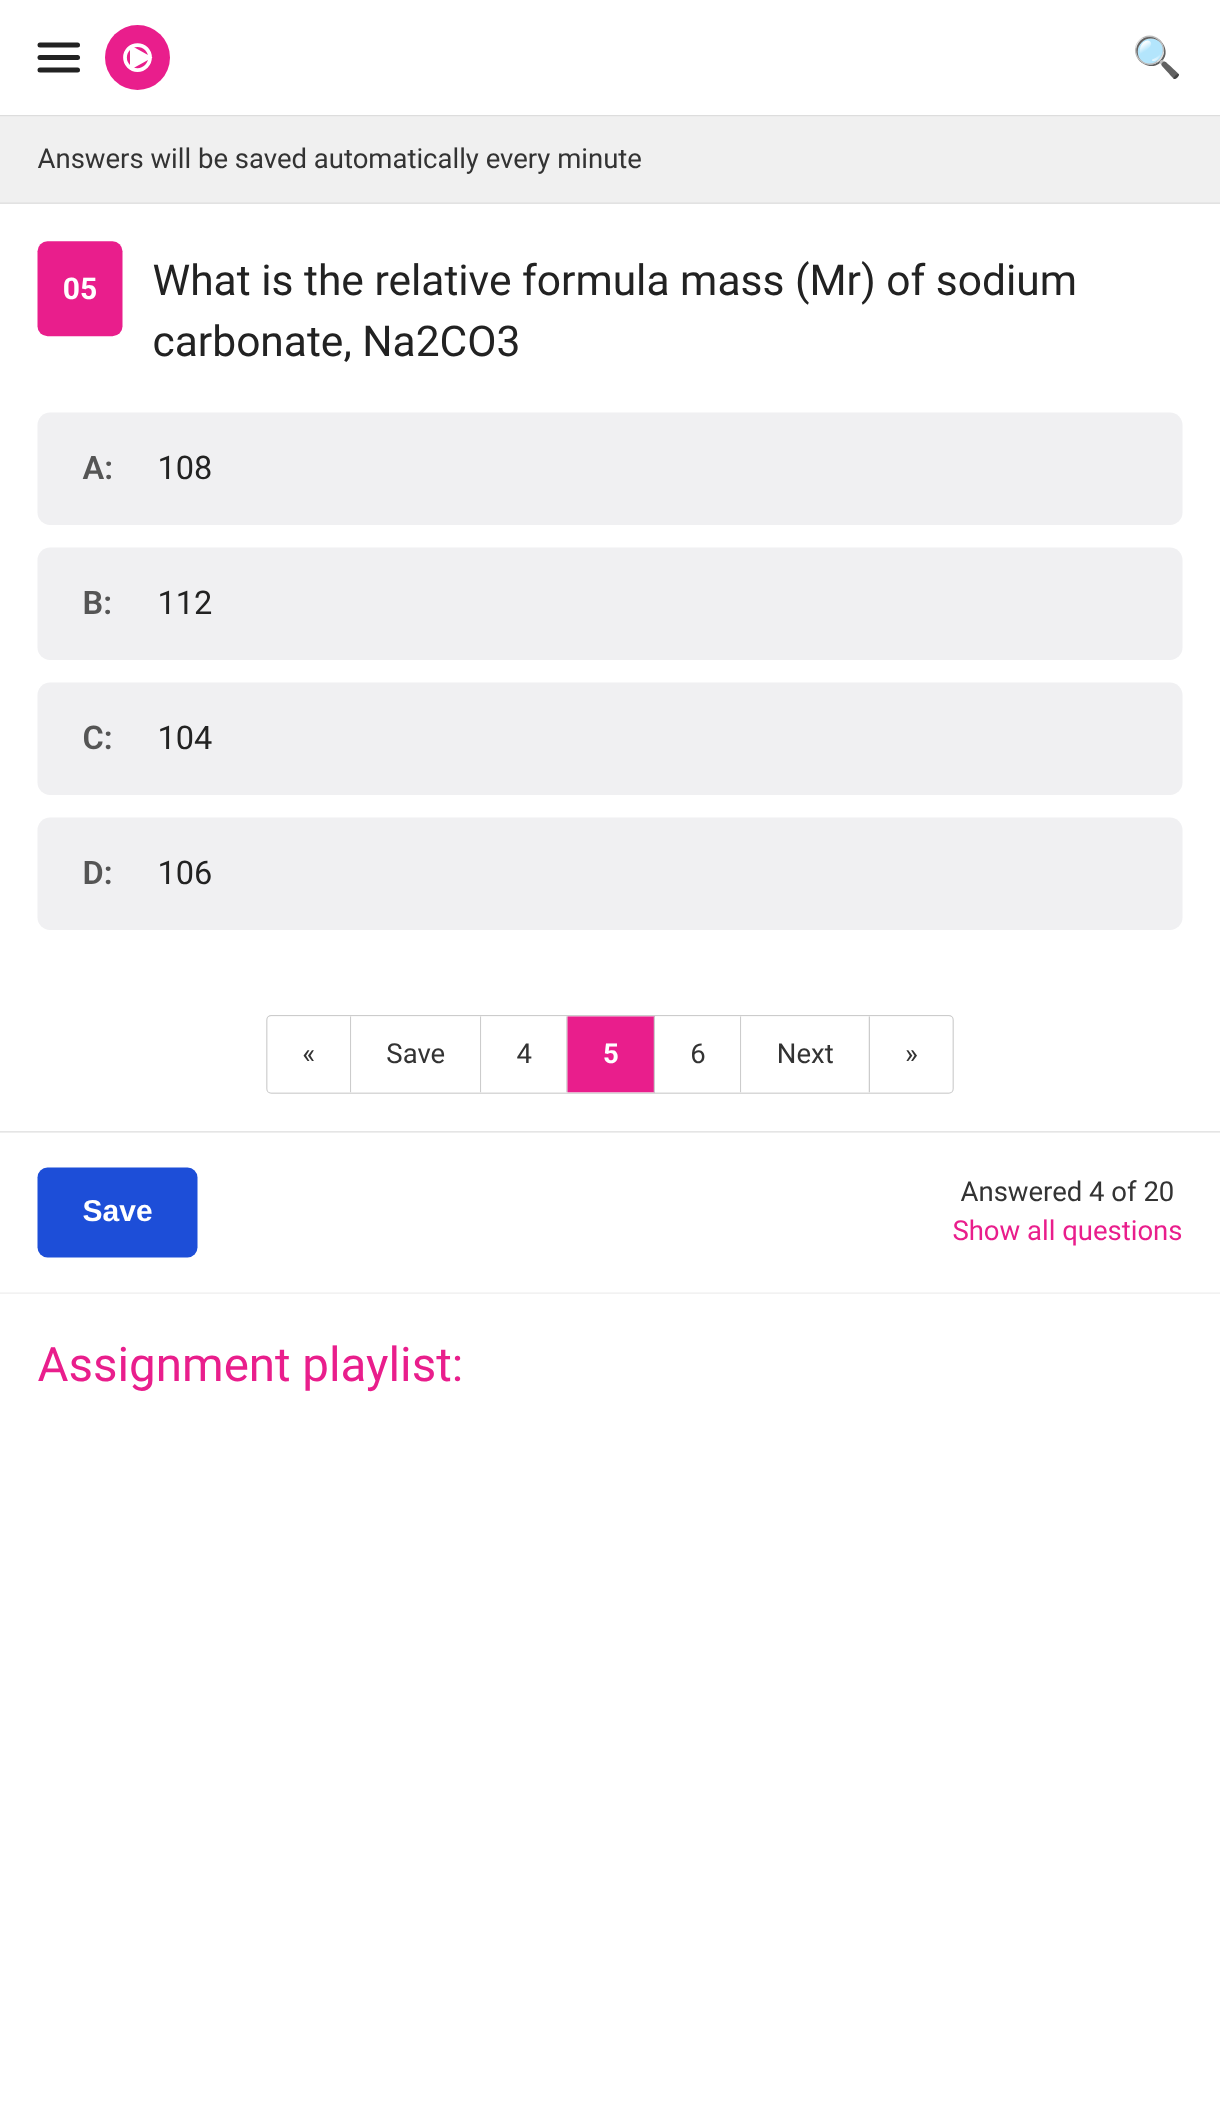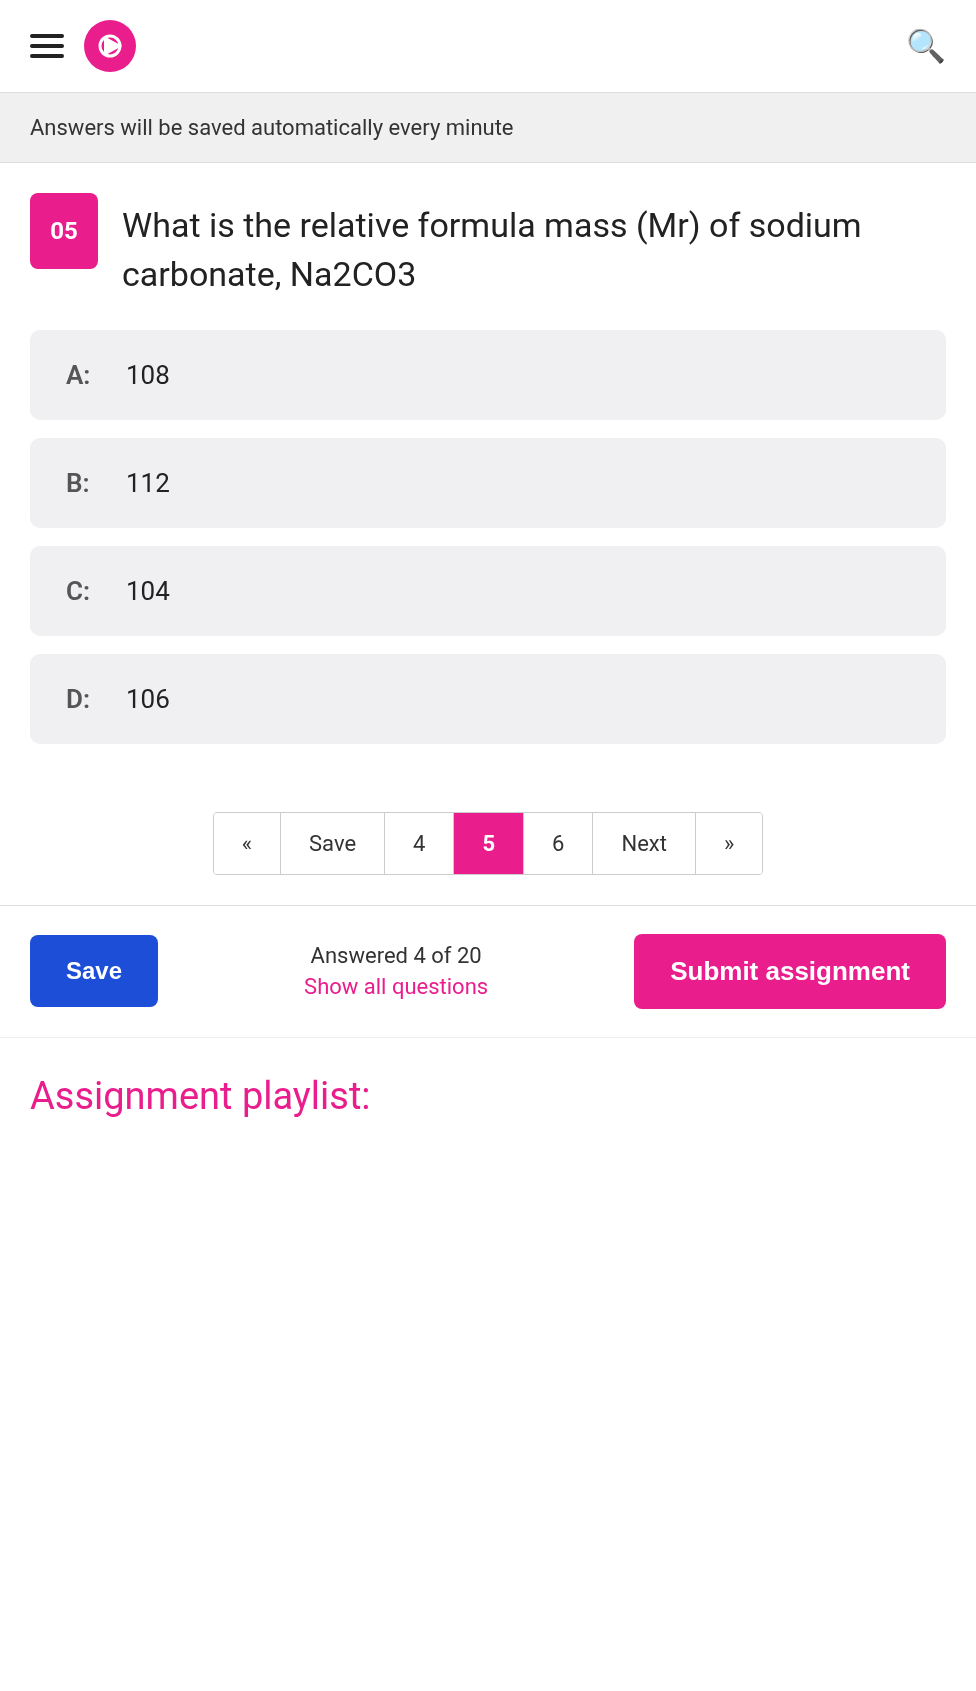--- a/index.html
+++ b/index.html
@@ -250,18 +250,17 @@
     <div class="page-btn">»</div>
   </div>
 </div>
 
 <div class="bottom-bar">
   <button class="save-button">Save</button>
   <div class="answered-info">
     <span class="answered-count">Answered 4 of 20</span>
     <a class="show-all-link">Show all questions</a>
   </div>
-  <button class="submit-button">Submit assignment</button>
 </div>
 
 <section class="playlist-section">
   <h2 class="playlist-title">Assignment playlist:</h2>
 </section>
 
 </body></html>

